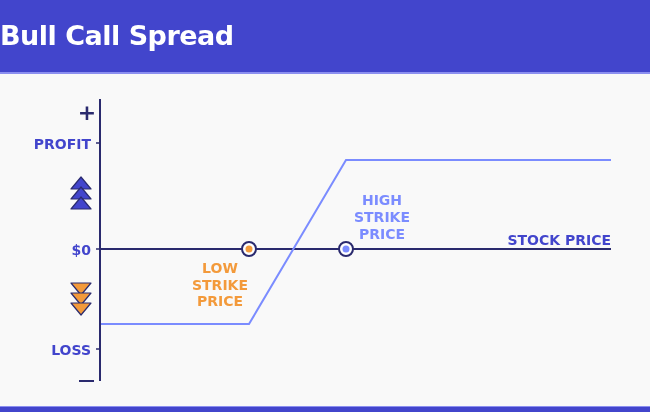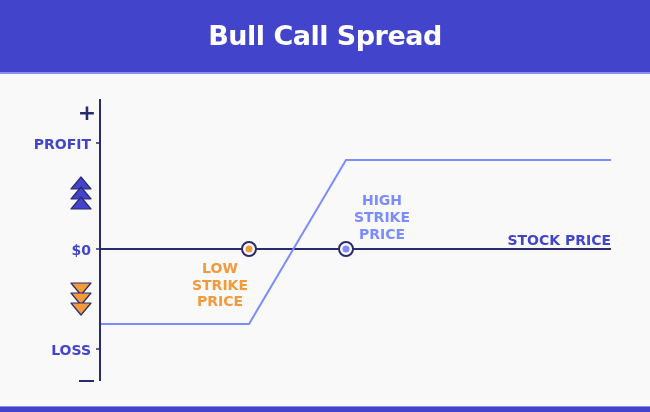--- a/index.html
+++ b/index.html
@@ -1,18 +1,18 @@
 <!DOCTYPE html>
 <html><head>
 <meta charset="utf-8">
 <style>
   html, body { margin: 0; padding: 0; }
   body { width: 650px; height: 412px; background: #f9f9f9; position: relative; overflow: hidden; font-family: "DejaVu Sans", "Liberation Sans", sans-serif; }
   .header { position: absolute; left: 0; top: 0; width: 650px; height: 72px; background: #4245cc; border-bottom: 2px solid #8b8ff0; }
-  .title { position: absolute; left: 0; top: 0; width: 650px; height: 72px; line-height: 72px; text-align: center; color: #ffffff; font-weight: bold; font-size: 27px; letter-spacing: -0.5px; }
+  .title { position: absolute; left: 0; top: 0; width: 650px; height: 72px; line-height: 72px; color: #ffffff; font-weight: bold; font-size: 27px; letter-spacing: -0.5px; }
   .footer { position: absolute; left: 0; bottom: 0; width: 650px; height: 5px; background: #4245cc; border-top: 1px solid #8b8ff0; }
   svg.chart { position: absolute; left: 0; top: 0; }
   .lbl { font-family: "DejaVu Sans", "Liberation Sans", sans-serif; font-weight: bold; }
 </style>
 </head>
 <body>
 
 <div class="header">
   <div class="title">Bull Call Spread</div>
 </div>

